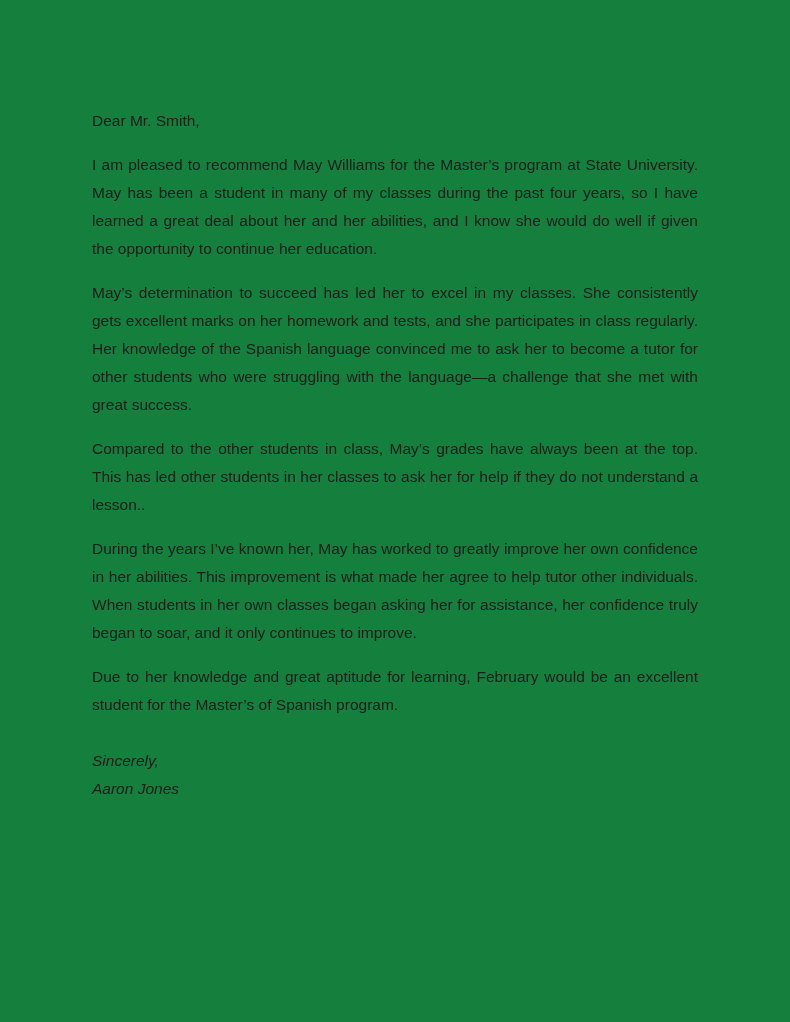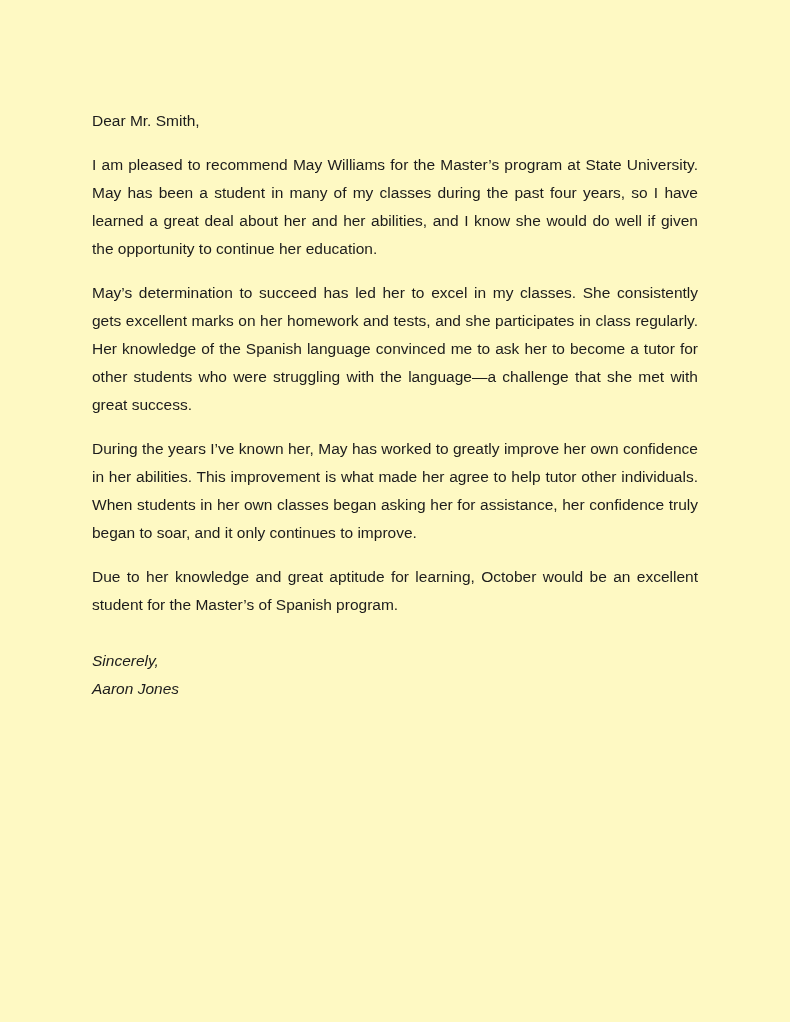--- a/index.html
+++ b/index.html
@@ -6,21 +6,21 @@
   html, body {
     margin: 0;
     padding: 0;
     background: #ffffff;
   }
 
   .page {
     position: relative;
     width: 790px;
     height: 1022px;
-    background: #fef9c3;
+    background: #15803d;
     margin: 0 auto;
     overflow: hidden;
     box-sizing: border-box;
   }
 
   .letter {
     position: absolute;
     left: 92px;
     top: 107px;
     width: 606px;
@@ -63,24 +63,25 @@
 <div class="page">
 
   <div class="letter">
 
     <p class="salutation">Dear Mr. Smith,</p>
 
     <p class="para">I am pleased to recommend May Williams for the Master’s program at State University. May has been a student in many of my classes during the past four years, so I have learned a great deal about her and her abilities, and I know she would do well if given the opportunity to continue her education.</p>
 
     <p class="para">May’s determination to succeed has led her to excel in my classes. She consistently gets excellent marks on her homework and tests, and she participates in class regularly. Her knowledge of the Spanish language convinced me to ask her to become a tutor for other students who were struggling with the language—a challenge that she met with great success.</p>
 
+    <p class="para">Compared to the other students in class, May’s grades have always been at the top. This has led other students in her classes to ask her for help if they do not understand a lesson..</p>
 
     <p class="para">During the years I’ve known her, May has worked to greatly improve her own confidence in her abilities. This improvement is what made her agree to help tutor other individuals. When students in her own classes began asking her for assistance, her confidence truly began to soar, and it only continues to improve.</p>
 
-    <p class="para">Due to her knowledge and great aptitude for learning, October would be an excellent student for the Master’s of Spanish program.</p>
+    <p class="para">Due to her knowledge and great aptitude for learning, February would be an excellent student for the Master’s of Spanish program.</p>
 
     <div class="closing-block">
       <p class="closing-line">Sincerely,</p>
       <p class="closing-line">Aaron Jones</p>
     </div>
 
   </div>
 
 </div>
 

